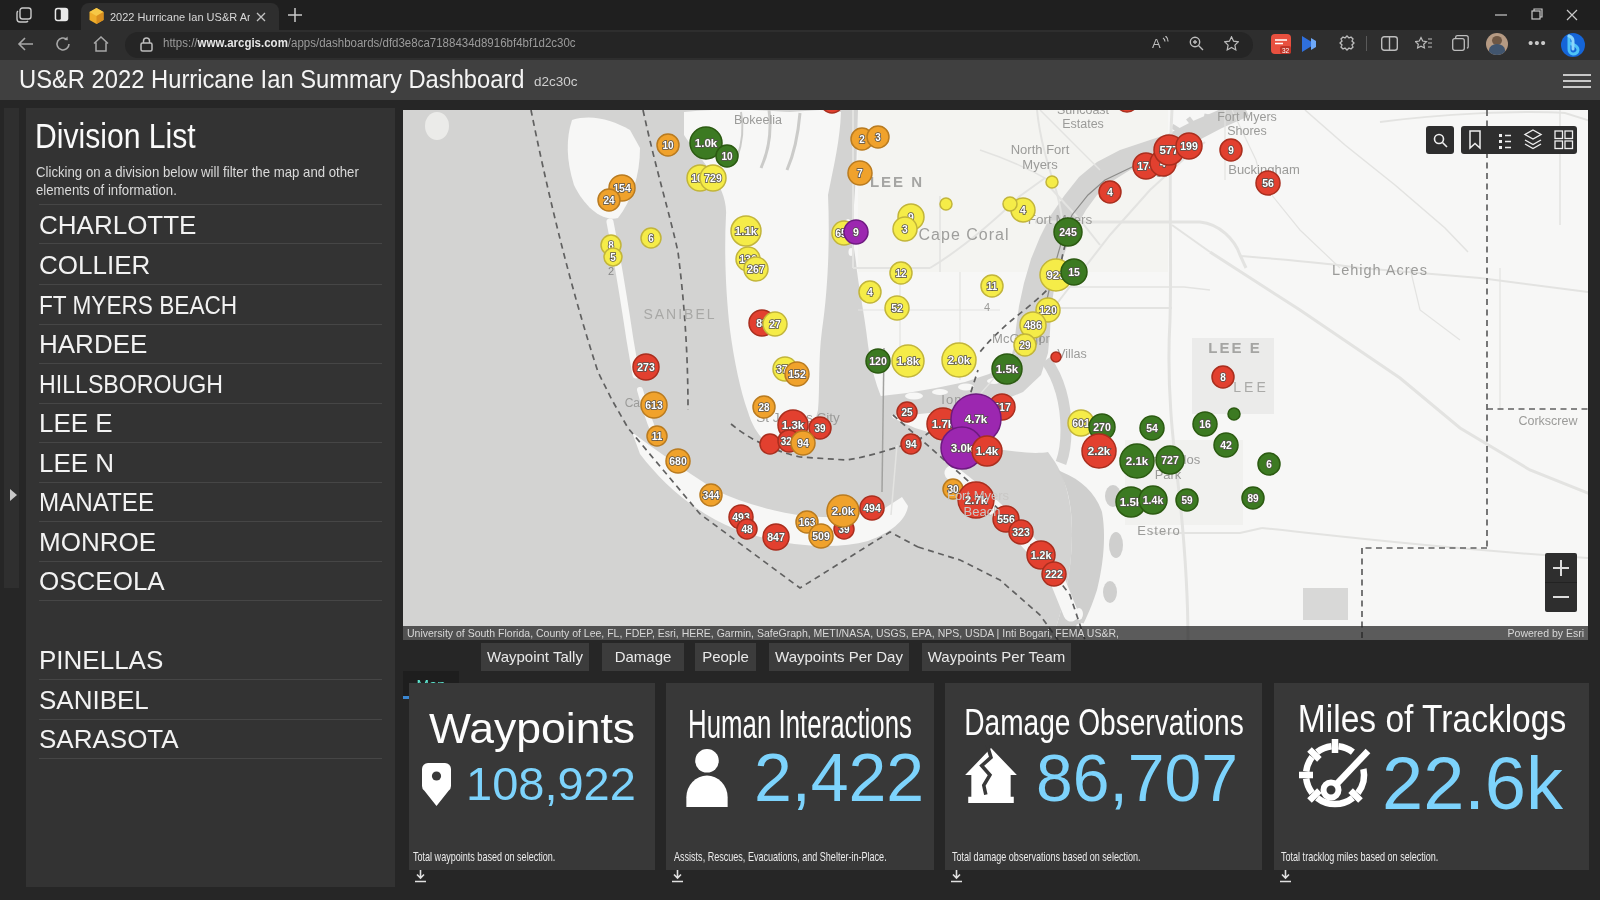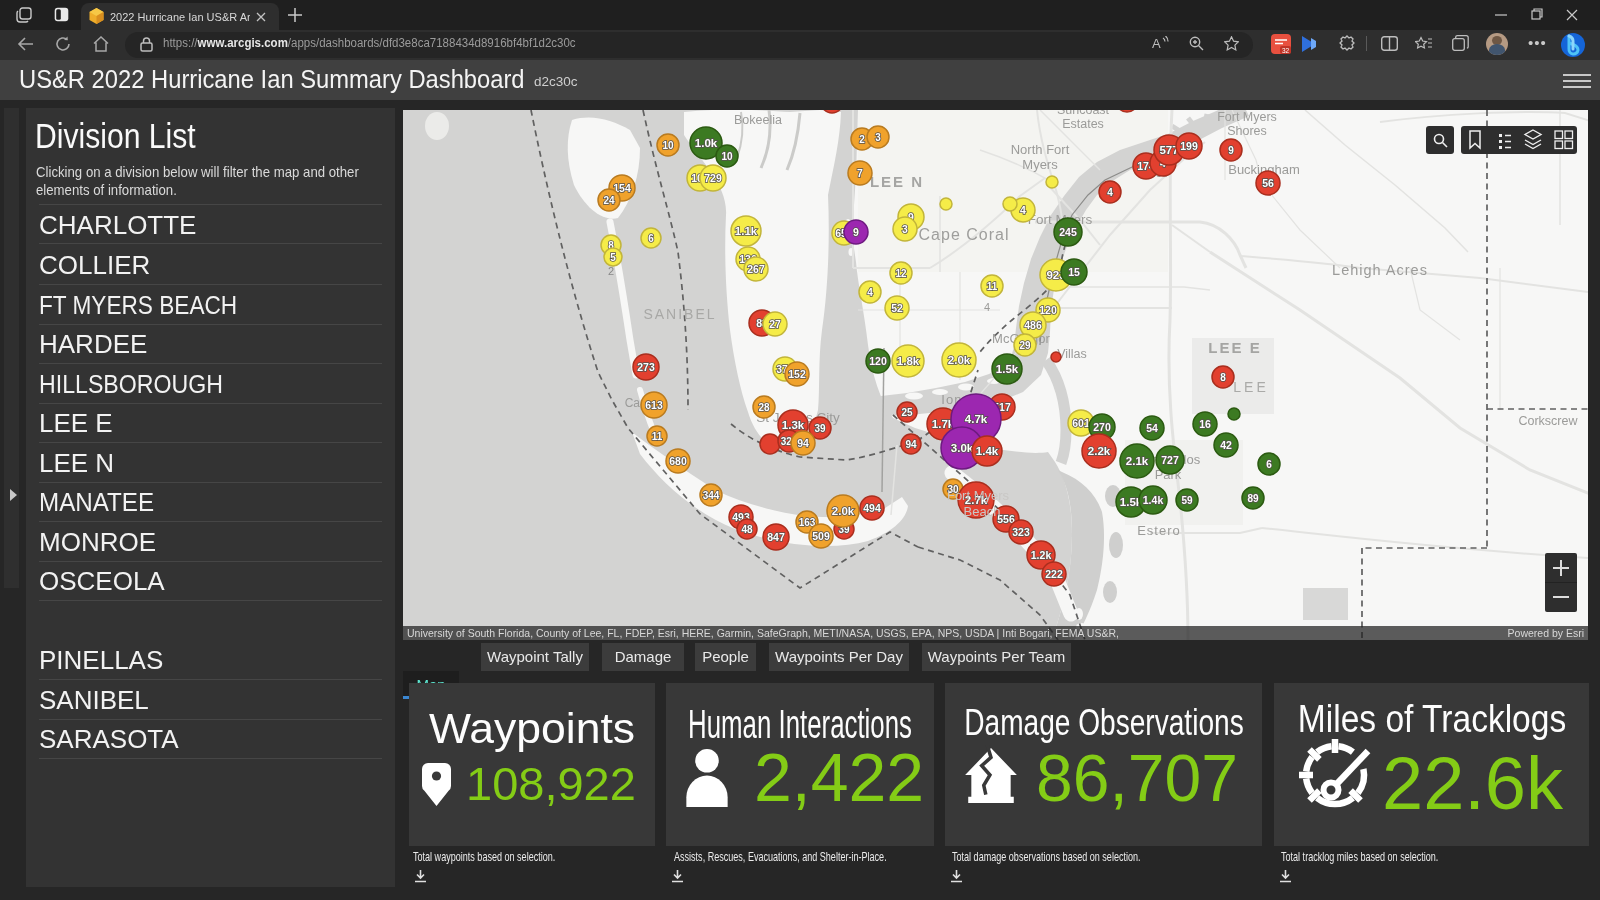--- a/index.html
+++ b/index.html
@@ -19,23 +19,23 @@
   .item { position:absolute; left:13px; width:343px; height:40px; border-bottom:1px solid #464646;
     color:#f2f2f2; font-size:26px; line-height:40px; }
   .item span { display:inline-block; transform:scaleX(var(--ix,1)); transform-origin:0 50%; white-space:nowrap; }
   
   #map { position:absolute; left:403px; top:110px; width:1185px; height:530px; background:#d3d3d2; overflow:hidden; }
   
   #tabbar { position:absolute; left:403px; top:641px; width:1185px; height:32px; background:#262626; }
   .vtab { position:absolute; top:2px; height:28px; background:#3c3c3c; color:#e9e9e9; font-size:15px;
     text-align:center; line-height:28px; }
   
-  .panel { position:absolute; top:683px; height:163px; background:#383838; color:#fff; }
+  .panel { position:absolute; top:683px; height:187px; background:#383838; color:#fff; }
   .ptitle { position:absolute; left:50%; transform:translateX(-50%) scaleX(var(--sx,1)); white-space:nowrap; color:#fdfdfd; }
-  .pnum { position:absolute; color:#84cc16; }
+  .pnum { position:absolute; color:#7dd3fc; }
   .pcap { position:absolute; font-size:13.5px; color:#ececec; white-space:nowrap; transform-origin:0 0; transform:scaleX(var(--cx,0.67)); }
   .pdl { position:absolute; }
 </style>
 </head>
 <body>
 <div id="tabstrip">
   <svg class="abs" style="left:16px;top:7px;" width="17" height="16" viewBox="0 0 17 16">
     <rect x="4" y="1" width="11" height="11" rx="2.5" fill="none" stroke="#c9c9c9" stroke-width="1.4"></rect>
     <path d="M2,4 a2.5,2.5 0 0 0 -1,2 v6 a3,3 0 0 0 3,3 h6 a2.5,2.5 0 0 0 2,-1" fill="none" stroke="#c9c9c9" stroke-width="1.4"></path>
   </svg>

